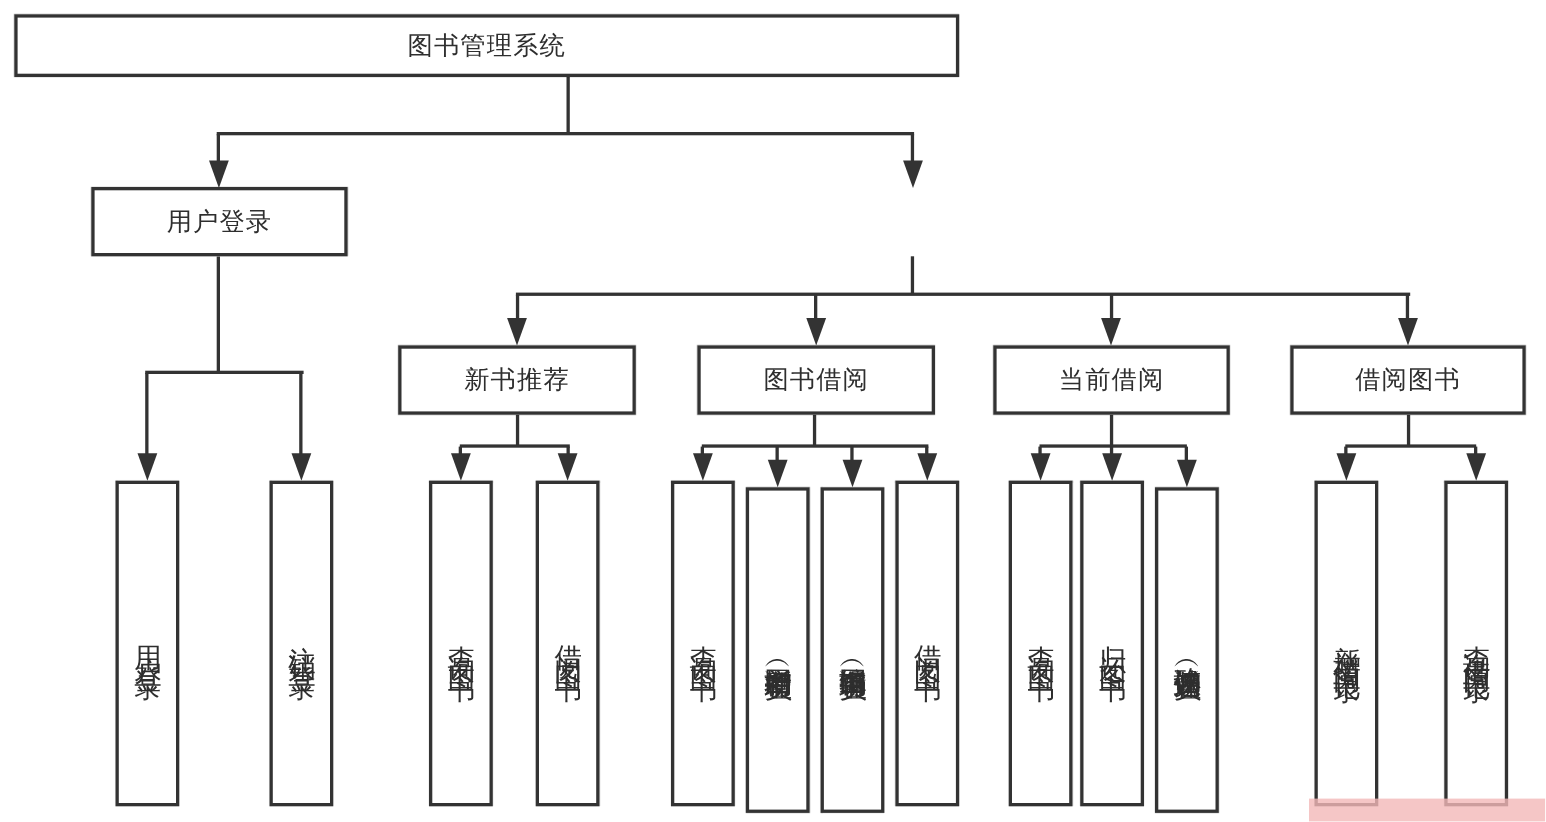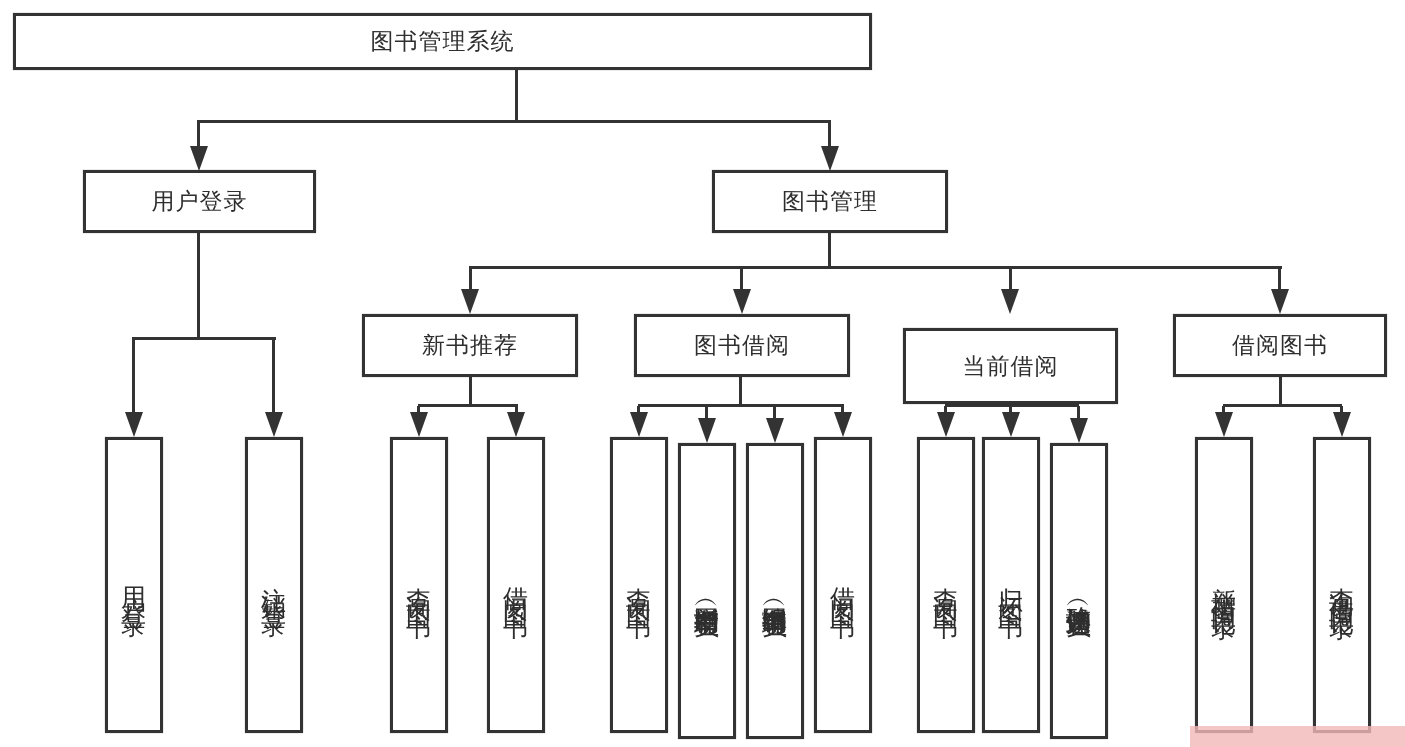--- a/index.html
+++ b/index.html
@@ -45,21 +45,20 @@
   <div class="hbox" style="left:13px;top:13px;width:859px;height:57px">图书管理系统</div>
 
   <div class="vline" style="left:515px;top:70px;width:3px;height:52px"></div>
   <div class="hline" style="left:197px;top:120px;width:634px;height:3px"></div>
   <div class="vline" style="left:197px;top:122px;width:3px;height:26px"></div>
   <div class="arrow" style="left:190px;top:146px"></div>
   <div class="vline" style="left:828px;top:122px;width:3px;height:26px"></div>
   <div class="arrow" style="left:821px;top:146px"></div>
 
   <div class="hbox" style="left:83px;top:170px;width:233px;height:63px">用户登录</div>
-  <div class="hbox" style="left:712px;top:170px;width:236px;height:63px">图书管理</div>
 
   <div class="vline" style="left:197px;top:233px;width:3px;height:106px"></div>
   <div class="hline" style="left:132px;top:337px;width:144px;height:3px"></div>
   <div class="vline" style="left:132px;top:339px;width:3px;height:76px"></div>
   <div class="arrow" style="left:125px;top:412px"></div>
   <div class="vline" style="left:272px;top:339px;width:3px;height:76px"></div>
   <div class="arrow" style="left:265px;top:412px"></div>
 
   <div class="vline" style="left:828px;top:233px;width:3px;height:35px"></div>
   <div class="hline" style="left:469px;top:266px;width:813px;height:3px"></div>
@@ -67,21 +66,21 @@
   <div class="arrow" style="left:461px;top:289px"></div>
   <div class="vline" style="left:740px;top:268px;width:3px;height:23px"></div>
   <div class="arrow" style="left:733px;top:289px"></div>
   <div class="vline" style="left:1009px;top:268px;width:3px;height:23px"></div>
   <div class="arrow" style="left:1001px;top:289px"></div>
   <div class="vline" style="left:1278px;top:268px;width:3px;height:23px"></div>
   <div class="arrow" style="left:1271px;top:289px"></div>
 
   <div class="hbox" style="left:362px;top:314px;width:216px;height:63px">新书推荐</div>
   <div class="hbox" style="left:634px;top:314px;width:216px;height:63px">图书借阅</div>
-  <div class="hbox" style="left:903px;top:328px;width:215px;height:76px">当前借阅</div>
+  <div class="hbox" style="left:903px;top:314px;width:215px;height:63px">当前借阅</div>
   <div class="hbox" style="left:1173px;top:314px;width:214px;height:63px">借阅图书</div>
 
   <div class="vline" style="left:469px;top:375px;width:3px;height:31px"></div>
   <div class="hline" style="left:418px;top:404px;width:100px;height:3px"></div>
   <div class="vline" style="left:417px;top:406px;width:3px;height:10px"></div>
   <div class="arrow" style="left:410px;top:412px"></div>
   <div class="vline" style="left:515px;top:406px;width:3px;height:10px"></div>
   <div class="arrow" style="left:507px;top:412px"></div>
 
   <div class="vline" style="left:739px;top:375px;width:3px;height:31px"></div>

